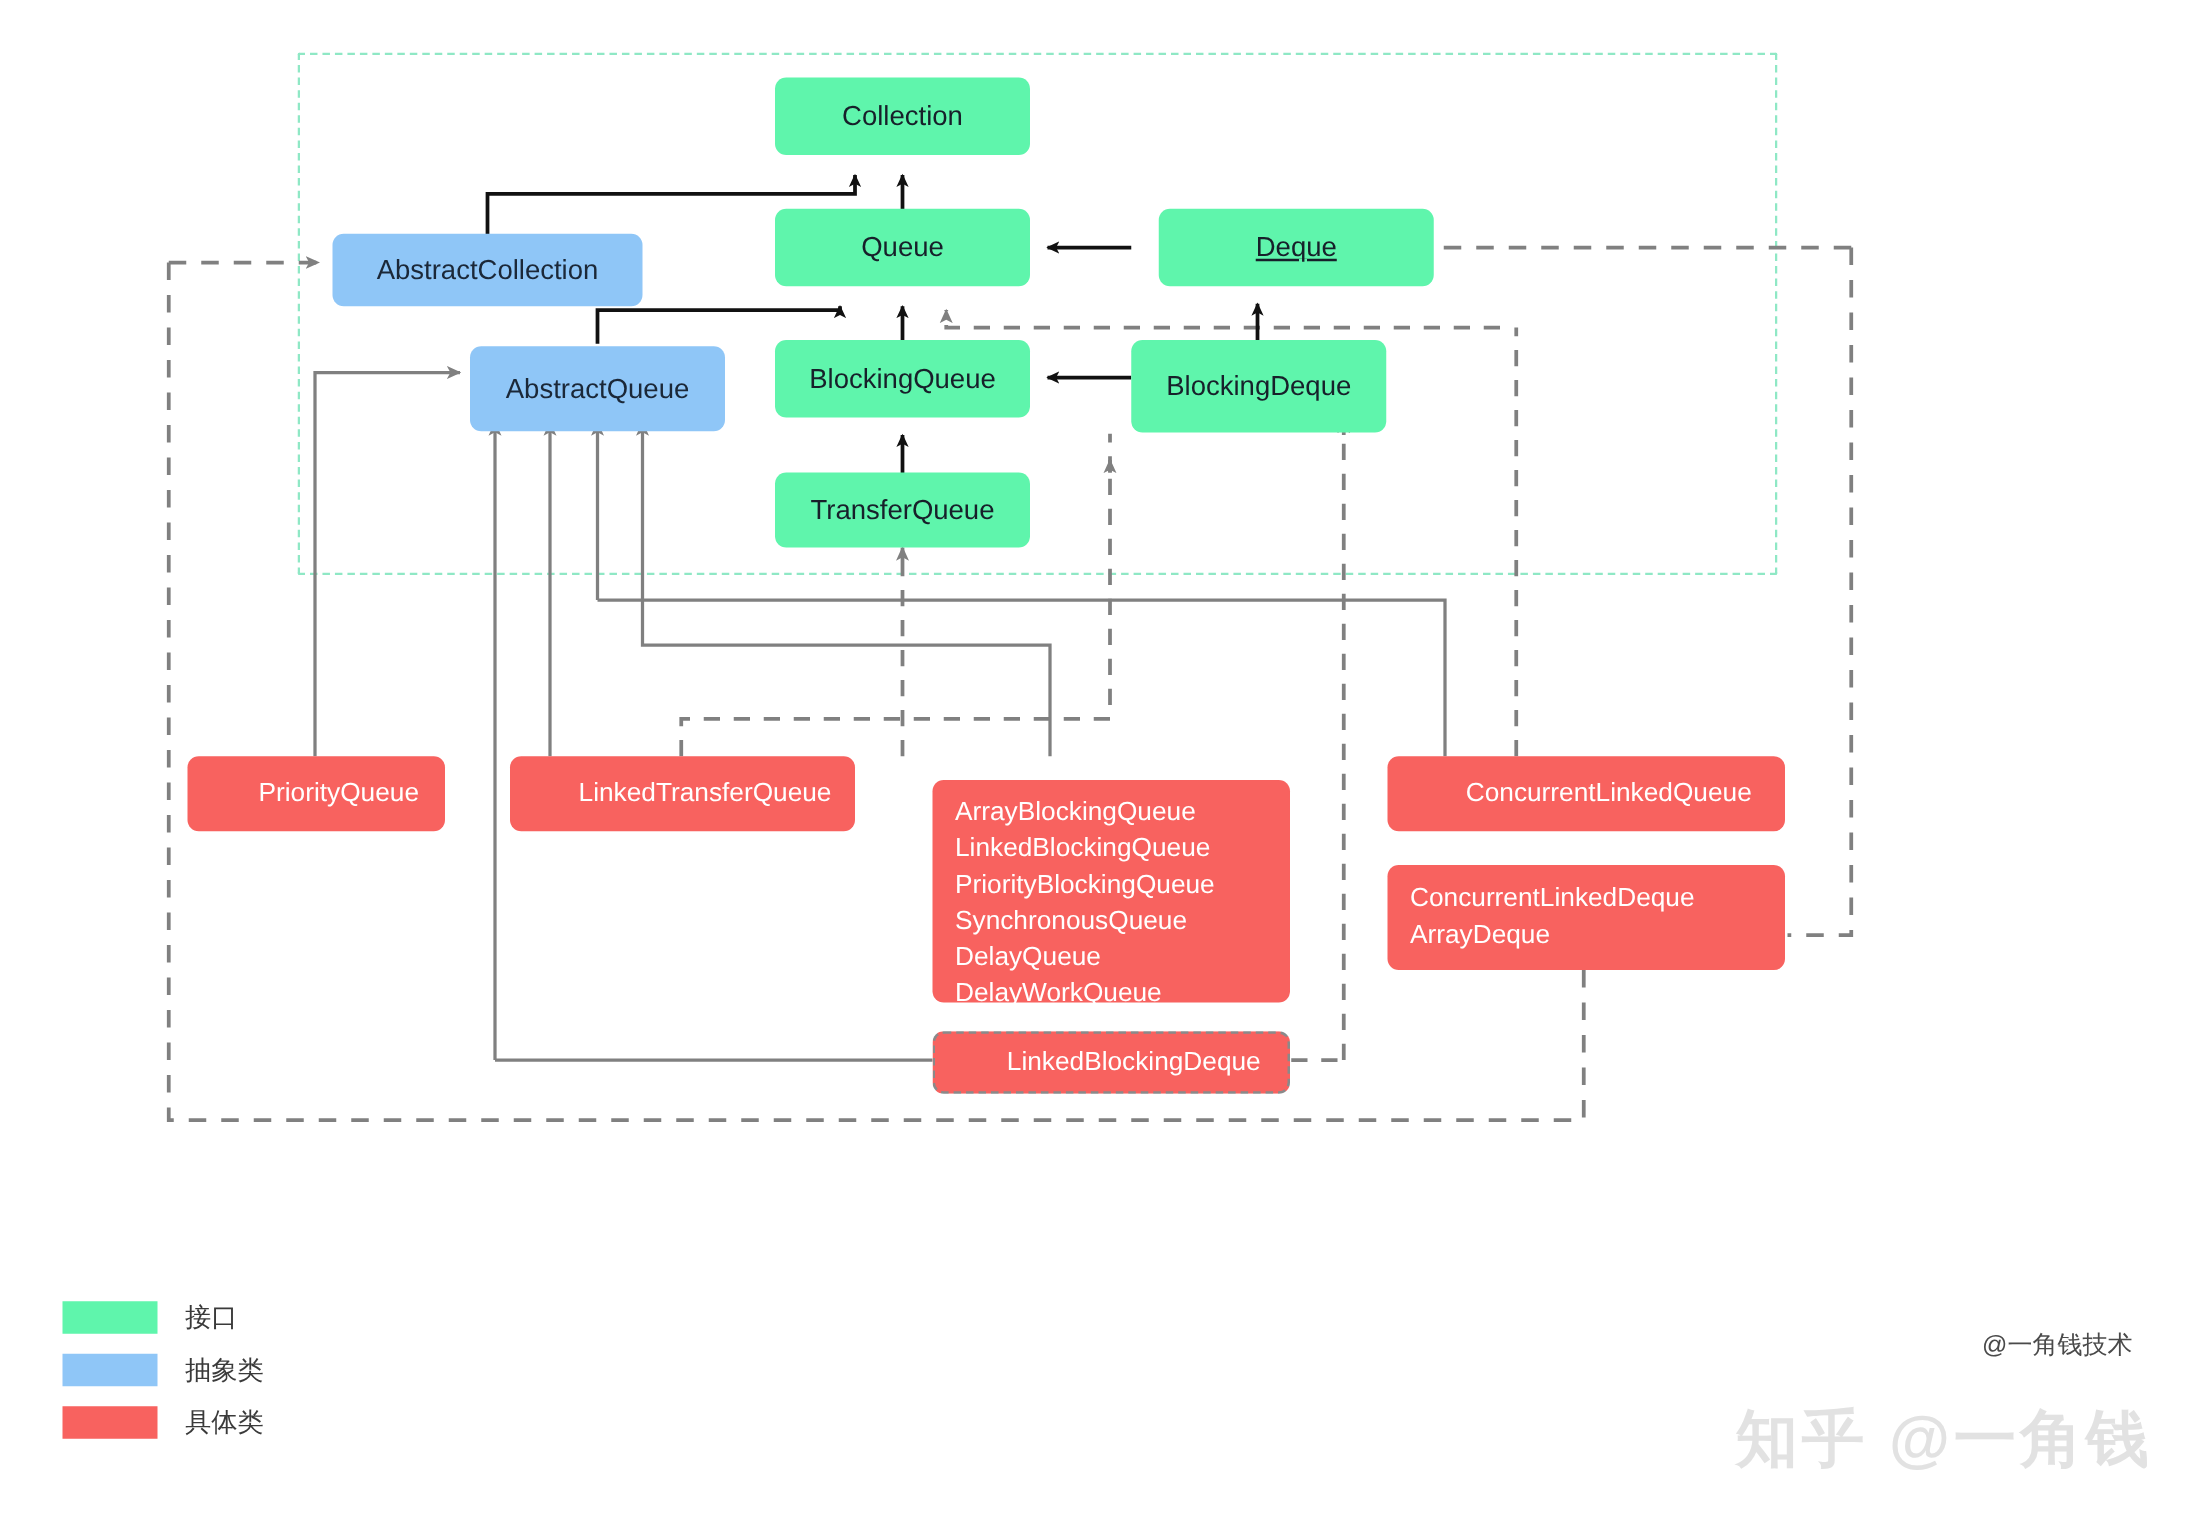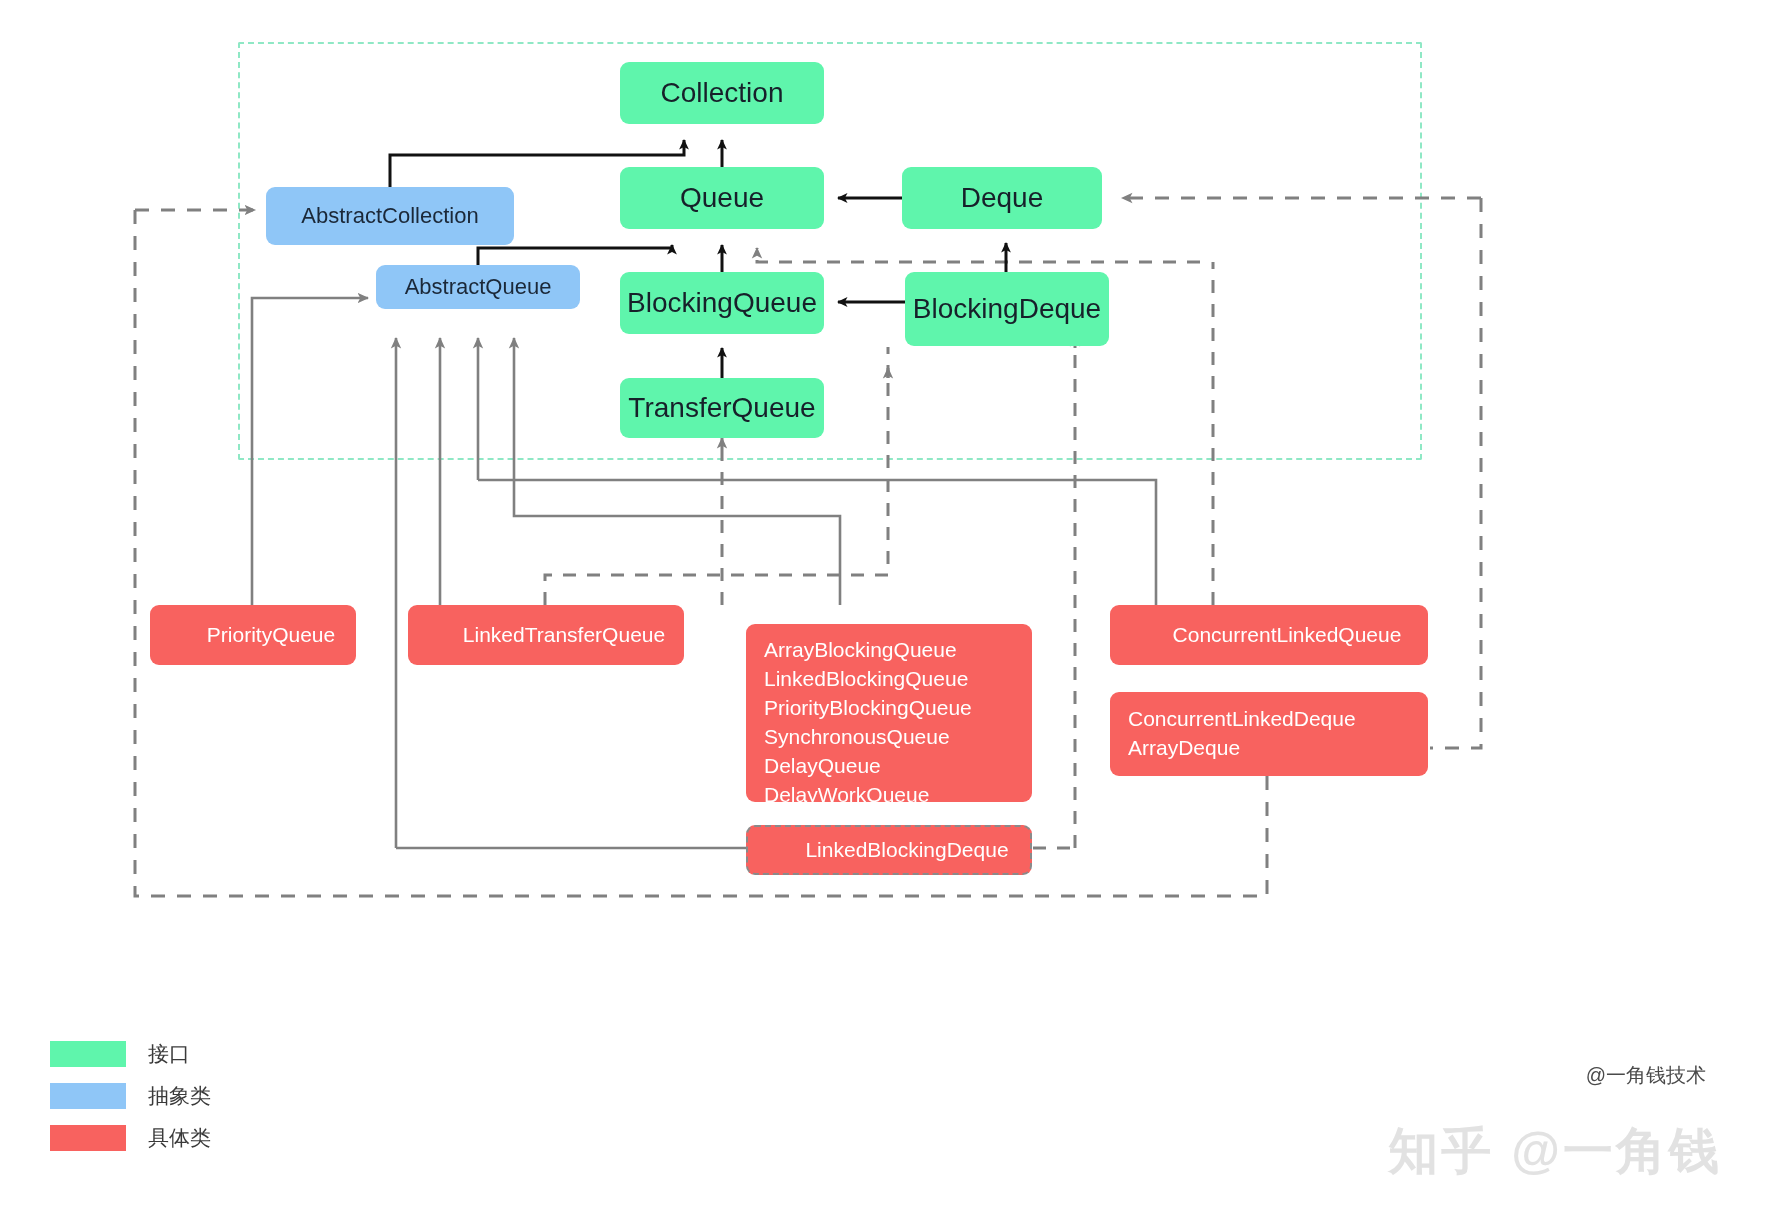--- a/index.html
+++ b/index.html
@@ -22,21 +22,21 @@
     display: flex;
     align-items: center;
     justify-content: center;
     text-align: center;
     line-height: 1.32;
     z-index: 5;
   }
   .node.iface {
     background: #5FF5AC;
     color: #17202a;
-    font-size: 28px;
+    font-size: 22px;
   }
   .node.abs {
     background: #8FC6F7;
     color: #1b2838;
     font-size: 22px;
   }
   .node.concrete {
     background: #F8625F;
     color: #ffffff;
     font-size: 21px;
@@ -192,29 +192,29 @@
   </svg>
 
   <div class="node iface" style="left:620px; top:62px; width:204px; height:62px;">
     <span>Collection</span>
   </div>
 
   <div class="node iface" style="left:620px; top:167px; width:204px; height:62px;">
     <span>Queue</span>
   </div>
 
-  <div class="node iface" style="left:902px; top:167px; width:200px; height:62px;">
+  <div class="node iface" style="left:927px; top:167px; width:220px; height:62px;text-decoration:underline;">
     <span>Deque</span>
   </div>
 
   <div class="node abs" style="left:266px; top:187px; width:248px; height:58px;">
     <span>AbstractCollection</span>
   </div>
 
-  <div class="node abs" style="left:376px; top:265px; width:204px; height:44px;">
+  <div class="node abs" style="left:376px; top:277px; width:204px; height:68px;">
     <span>AbstractQueue</span>
   </div>
 
   <div class="node iface" style="left:620px; top:272px; width:204px; height:62px;">
     <span>BlockingQueue</span>
   </div>
 
   <div class="node iface" style="left:905px; top:272px; width:204px; height:74px;">
     <span>BlockingDeque</span>
   </div>

